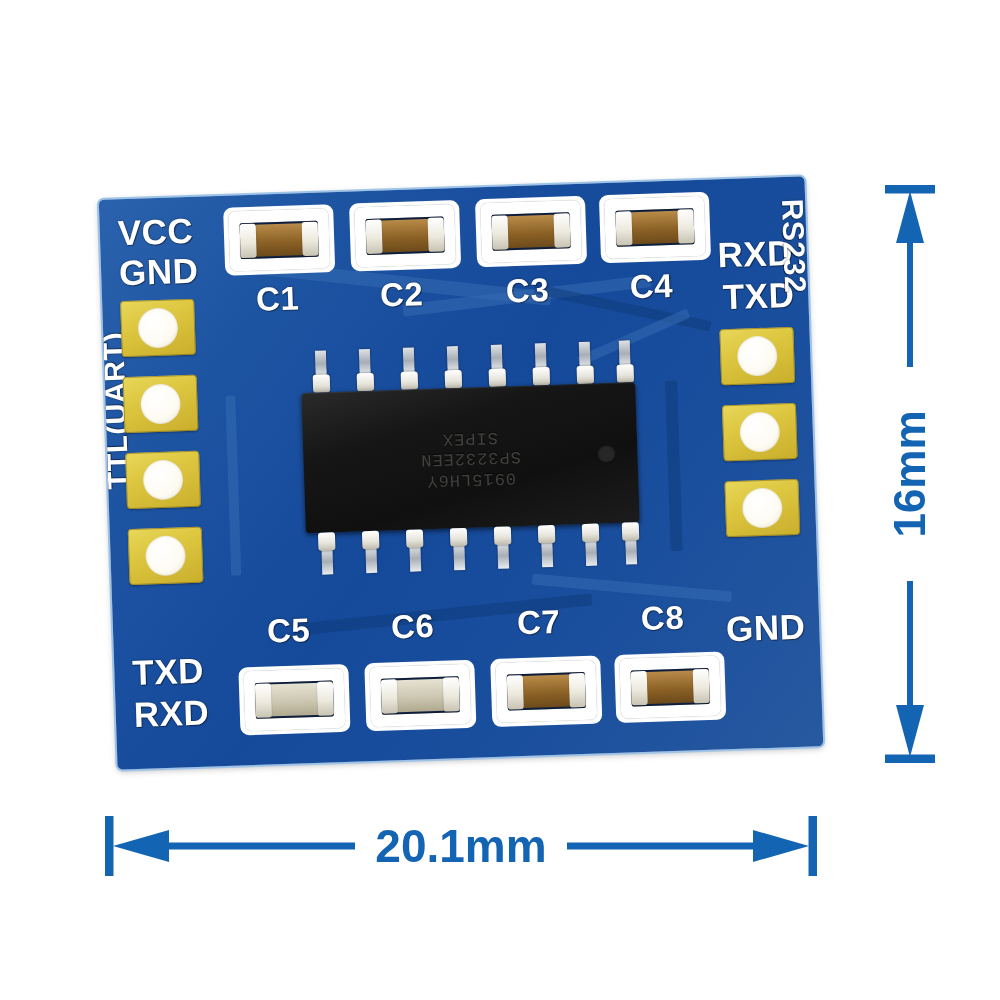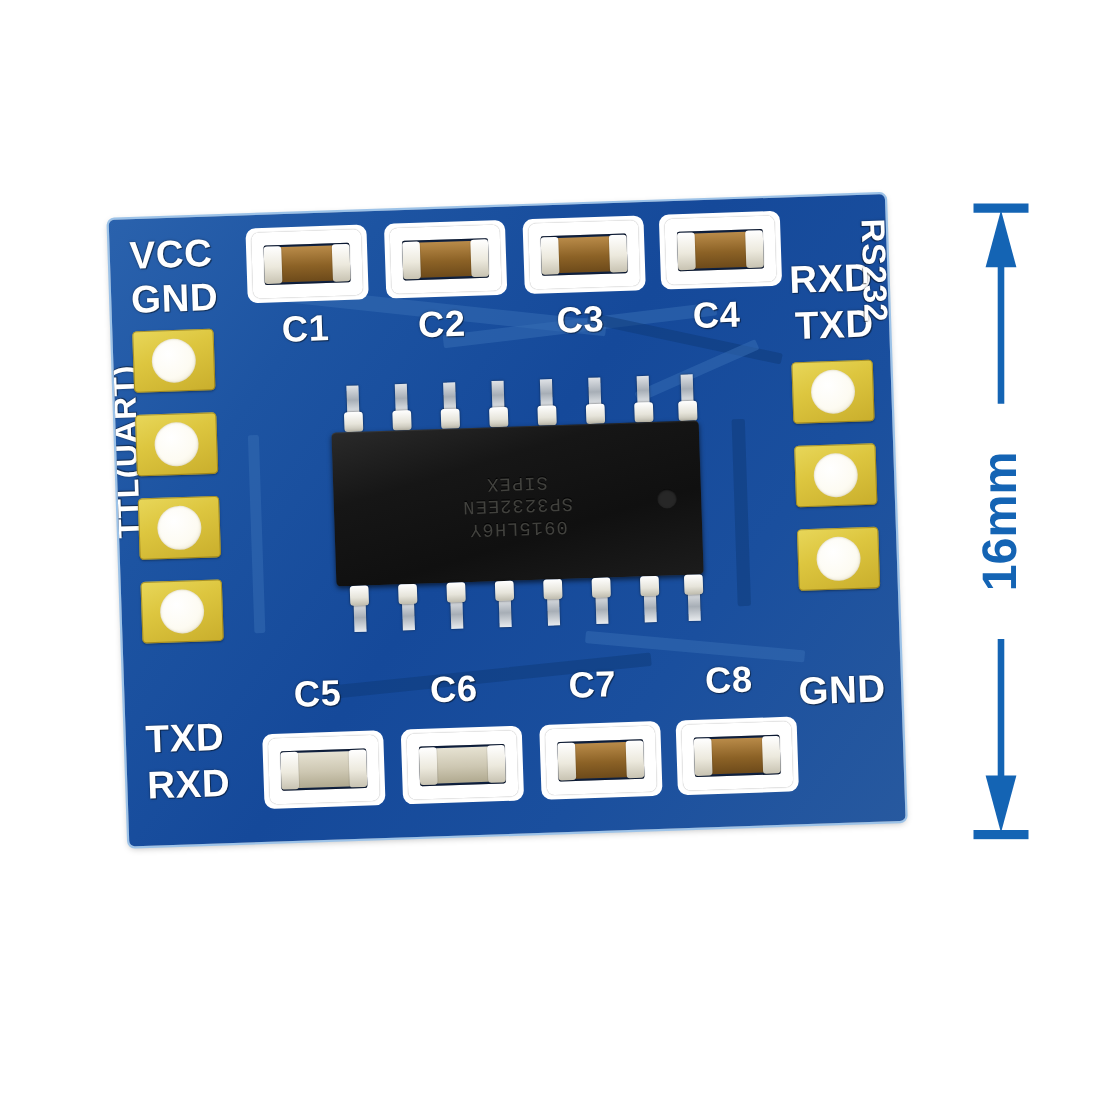--- a/index.html
+++ b/index.html
@@ -443,14 +443,25 @@
       <line x1="5" y1="4" x2="55" y2="4" stroke="#1464b4" stroke-width="9"></line>
       <line x1="5" y1="574" x2="55" y2="574" stroke="#1464b4" stroke-width="9"></line>
       <line x1="30" y1="22" x2="30" y2="182" stroke="#1464b4" stroke-width="6"></line>
       <polygon points="30,6 16,58 44,58" fill="#1464b4"></polygon>
       <line x1="30" y1="396" x2="30" y2="556" stroke="#1464b4" stroke-width="6"></line>
       <polygon points="30,572 16,520 44,520" fill="#1464b4"></polygon>
     </svg>
     <div class="dim-label" id="dim-v-label">16mm</div>
   </div>
 
+  <div id="dim-bottom">
+    <svg width="712" height="76" viewBox="0 0 712 76">
+      <line x1="4" y1="8" x2="4" y2="68" stroke="#1464b4" stroke-width="9"></line>
+      <line x1="708" y1="8" x2="708" y2="68" stroke="#1464b4" stroke-width="9"></line>
+      <line x1="26" y1="38" x2="250" y2="38" stroke="#1464b4" stroke-width="7"></line>
+      <polygon points="8,38 64,22 64,54" fill="#1464b4"></polygon>
+      <line x1="462" y1="38" x2="686" y2="38" stroke="#1464b4" stroke-width="7"></line>
+      <polygon points="704,38 648,22 648,54" fill="#1464b4"></polygon>
+    </svg>
+    <div class="dim-label" id="dim-h-label">20.1mm</div>
+  </div>
 
 </div>
 
 </body></html>

